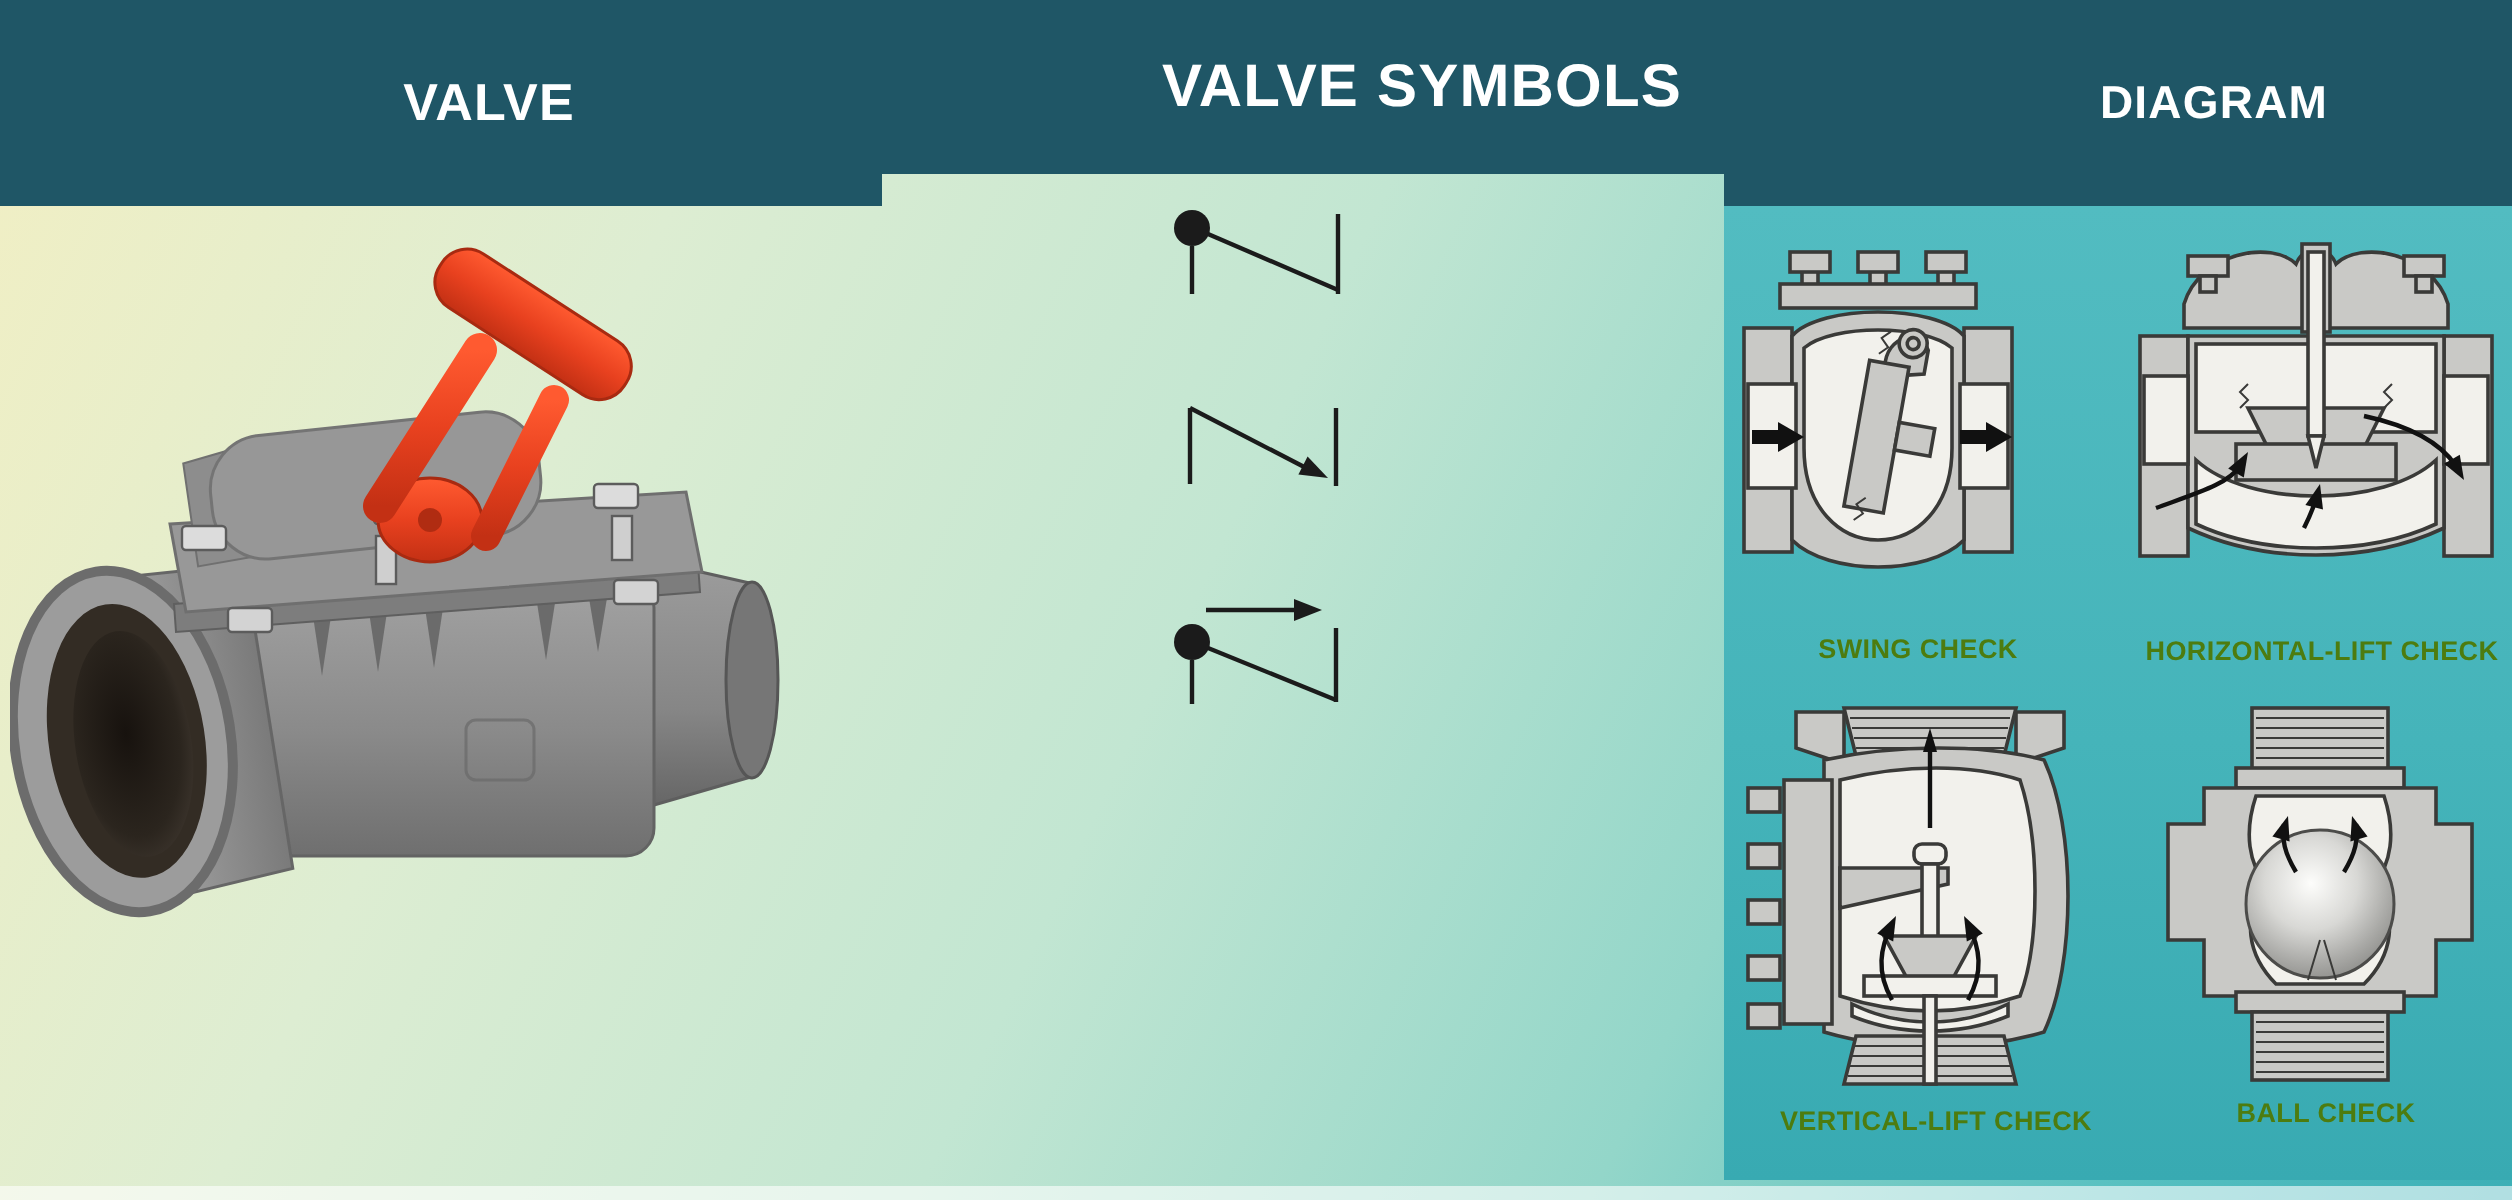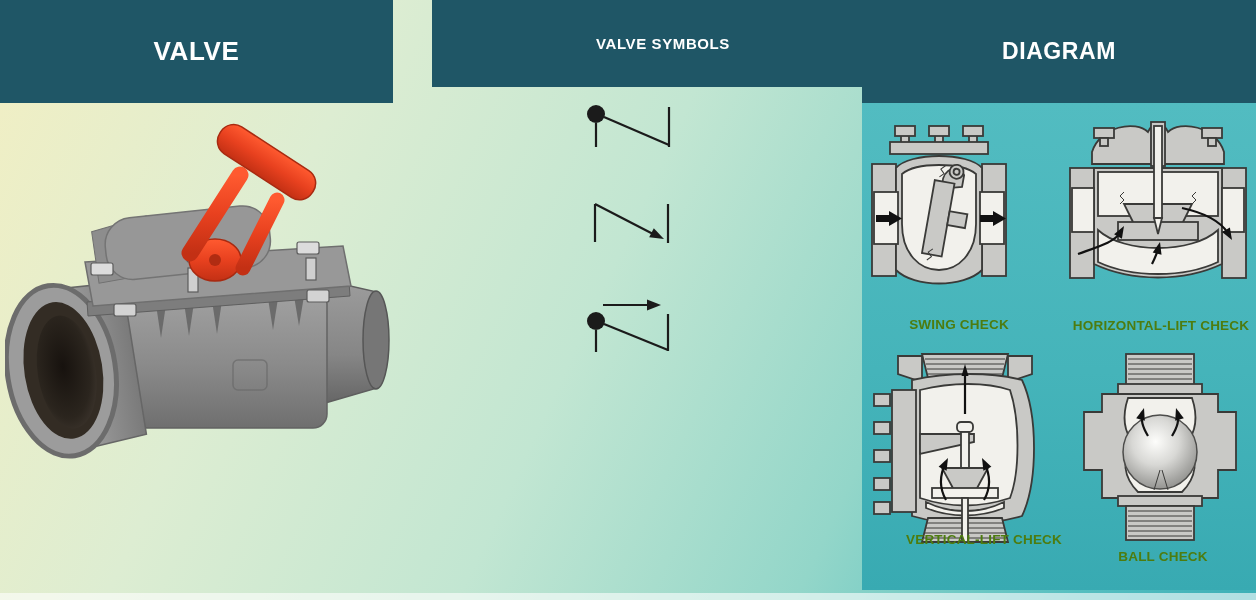--- a/index.html
+++ b/index.html
@@ -5,24 +5,24 @@
   html,body{margin:0;padding:0;}
   body{
     width:1256px;height:600px;position:relative;overflow:hidden;
     font-family:"Liberation Sans",sans-serif;
     background:linear-gradient(115deg,#f2efc3 0%,#ddedd2 25%,#c2e6d2 48%,#93d6c9 70%,#55bfc0 88%,#3cafb6 100%);
   }
   .abs{position:absolute;}
   .hdr{
     position:absolute;background:#1f5666;color:#ffffff;
     display:flex;align-items:center;justify-content:center;
-    font-weight:bold;letter-spacing:.6px;
+    font-weight:bold;letter-spacing:.6px;padding-left:48px;
   }
   .hdr-valve{left:0;top:0;width:393px;height:103px;font-size:26px;}
-  .hdr-symbols{left:432px;top:0;width:462px;height:87px;font-size:15px;}
+  .hdr-symbols{left:432px;top:0;width:462px;height:87px;font-size:30px;}
   .hdr-diagram{left:862px;top:0;width:394px;height:103px;font-size:23px;}
   .diagram-panel{
     position:absolute;left:862px;top:103px;width:394px;height:487px;
     background:linear-gradient(180deg,#52bcc1 0%,#45b4ba 55%,#38aab2 100%);
   }
   .bottom-strip{
     position:absolute;left:0;top:593px;width:1256px;height:7px;
     background:rgba(255,255,255,0.6);
   }
   .cap{
@@ -271,21 +271,21 @@
   </g>
   <g>
     <line class="flow" x1="97" y1="64" x2="97" y2="24"></line>
     <polygon class="dark-arrow" points="97,14 93.5,26 100.5,26"></polygon>
     <path class="flow" d="M78,150 C70,136 72,124 78,112"></path>
     <polygon class="dark-arrow" points="80,108 78.6,120.8 70.6,116.8"></polygon>
     <path class="flow" d="M116,150 C124,136 122,124 116,112"></path>
     <polygon class="dark-arrow" points="114,108 115.4,120.8 123.4,116.8"></polygon>
   </g>
 </svg>
-<div class="cap" style="left:863px;top:532px;padding-left:16px;">VERTICAL-LIFT CHECK</div>
+<div class="cap" style="left:863px;top:553px;">VERTICAL-LIFT CHECK</div>
 
 <svg class="abs" style="left:1078px;top:350px;" width="166" height="194" viewBox="0 0 166 194">
   <defs>
     <radialGradient id="ballG" cx="0.44" cy="0.36" r="0.7">
       <stop offset="0" stop-color="#fdfdfb"></stop>
         <stop offset="0.45" stop-color="#d8d8d5"></stop>
       <stop offset="0.78" stop-color="#a8a8a5"></stop>
         <stop offset="1" stop-color="#8a8a87"></stop>
     </radialGradient>
   </defs>

